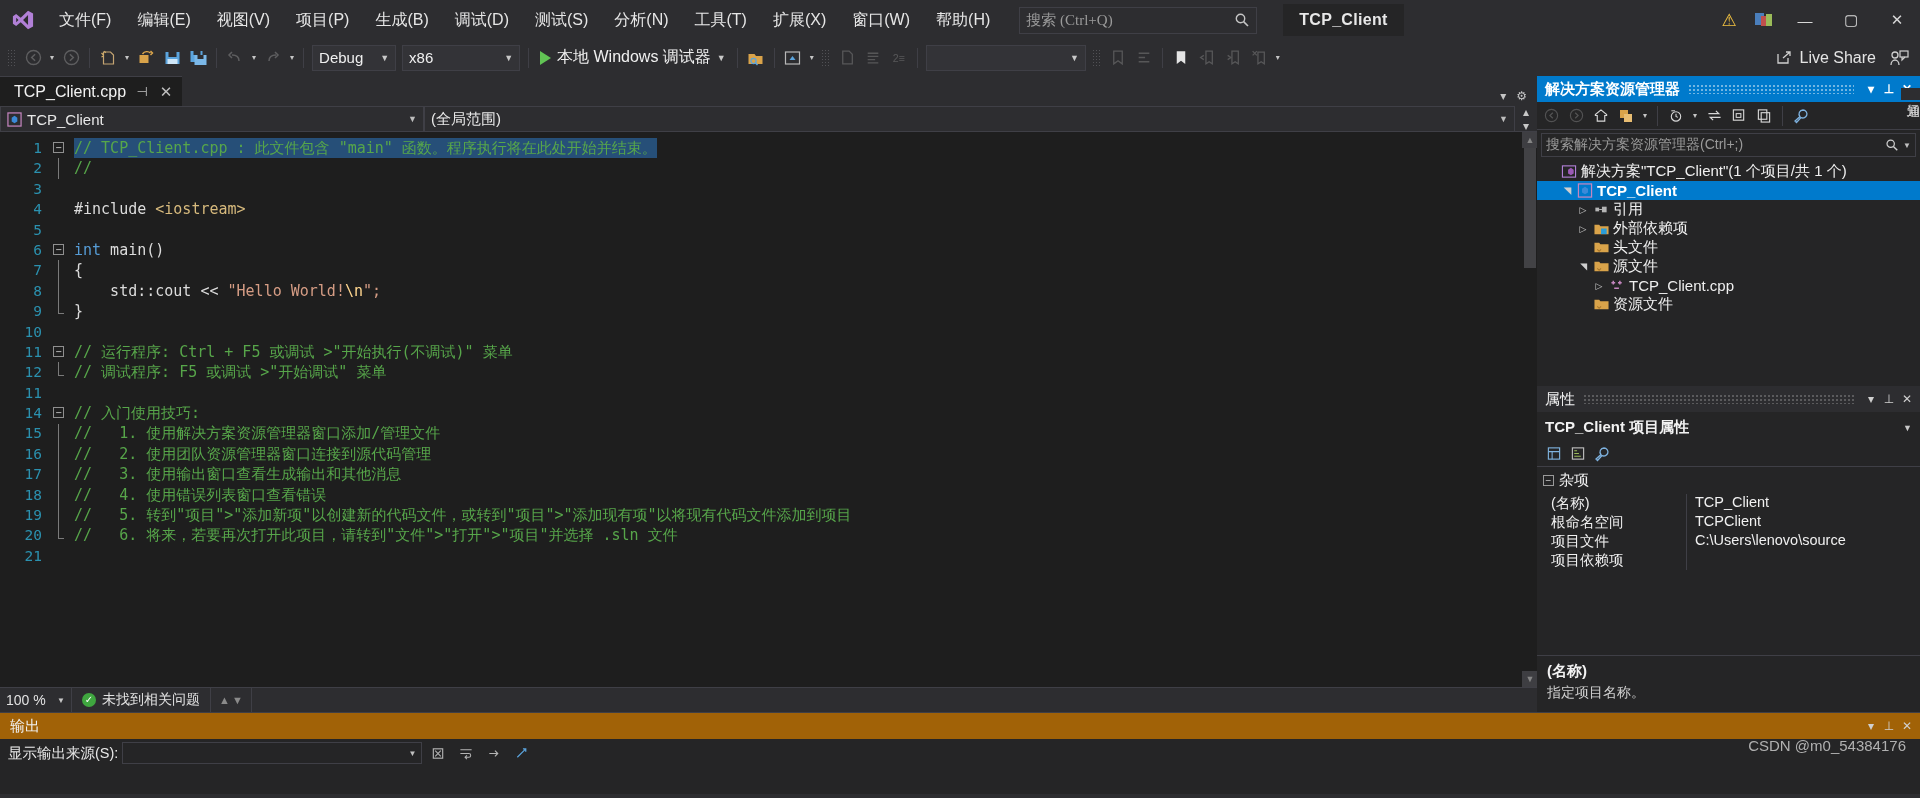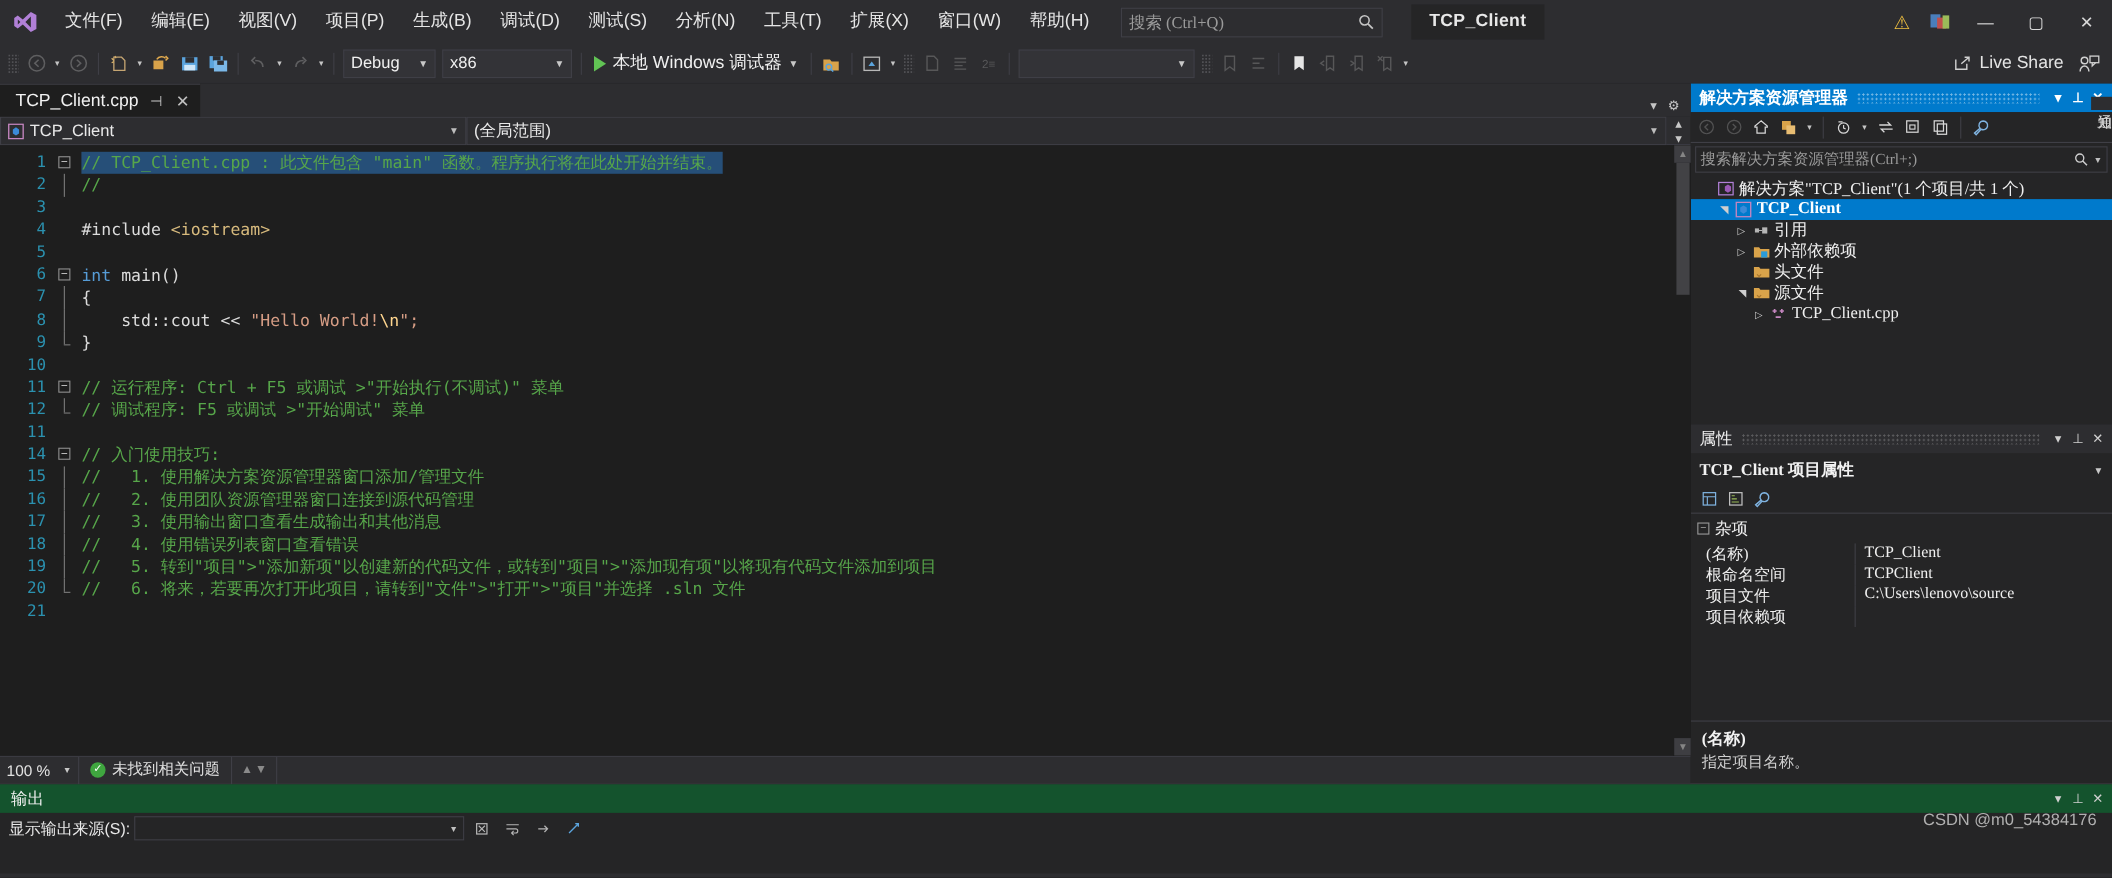--- a/index.html
+++ b/index.html
@@ -78,21 +78,21 @@
   .tri { width: 0; height: 0; border-left: 11px solid #61c354;
     border-top: 7px solid transparent; border-bottom: 7px solid transparent; }
   .liveshare {
     margin-left: auto; display: flex; align-items: center; gap: 7px;
     font-size: 16px; color: #e4e4e4; padding: 0 10px; height: 30px;
   }
 
   
   .main { display: flex; height: 636px; background: #2d2d30; }
   .editor-col { width: 1537px; display: flex; flex-direction: column; background: #1e1e1e; }
-  .right-col { width: 383px; display: flex; flex-direction: column; background: #2d2d30; font-family: Liberation Serif, serif; }
+  .right-col { width: 383px; display: flex; flex-direction: column; background: #2d2d30; }
 
   
   .tabstrip { height: 30px; background: #2d2d30; display: flex; align-items: flex-end; position: relative; }
   .tab {
     height: 30px; background: #1e1e1e; display: flex; align-items: center;
     padding: 0 8px 0 14px; gap: 8px; font-size: 16px; color: #f2f2f2;
     border-top: 1px solid #3f3f46;
   }
   .tab .pin, .tab .x { color: #c0c0c0; font-size: 13px; width: 16px; text-align: center; }
   .tab .x { font-size: 15px; }
@@ -227,21 +227,21 @@
   .prop-foot .pf2 { font-size: 14px; color: #cfcfcf; margin-top: 3px; }
 
   
   .vtabs { position: absolute; right: 0; top: 88px; width: 19px; background: #2d2d30; }
   .vtab { writing-mode: vertical-rl; font-size: 13px; color: #d6d6d6; padding: 6px 3px; }
 
   
   .outpanel { height: 82px; background: #252526; display: flex; flex-direction: column;
      border-top: 1px solid #3f3f46; }
   .out-head { height: 26px; display: flex; align-items: center; padding: 0 4px 0 10px;
-     font-size: 15px; color: #f0f0f0; background: #14532d;}
+     font-size: 15px; color: #f0f0f0; background: #a16207;}
   .out-head .ot { font-weight: normal; }
   .out-head .hbtn { width: 18px; text-align: center; color: #d0d0d0; font-size: 12px; }
   .out-tb { height: 28px; display: flex; align-items: center; gap: 4px; padding: 0 8px; font-size: 14.5px; color: #e8e8e8;}
   .out-combo { width: 300px; height: 22px; background: #252526; border: 1px solid #3f3f46;
      display:flex; align-items:center; padding: 0 5px; font-size:14px; color:#e0e0e0;}
   .out-combo .oa { margin-left:auto; font-size:8px; color:#c0c0c0;}
   .out-tb .obtn { width: 24px; height: 22px; display:flex; align-items:center; justify-content:center; color:#b5b5b5;}
 
   .watermark { position: absolute; right: 14px; bottom: 44px; font-size: 15px; color: #b0b0b0; }
 </style>
@@ -700,20 +700,30 @@
             </div>
             <div class="trow" style="padding-left: 54px;">
               <span class="twist">▷</span>
               <span class="tico">
                 <svg width="17" height="15" viewBox="0 0 17 16">
                   <path d="M2 5h4M4 3v4M9 5h4M11 3v4M5 11h5" stroke="#c586c0" stroke-width="1.6"></path>
                 </svg>
               </span>
               <span class="tlabel">TCP_Client.cpp</span>
             </div>
+            <div class="trow" style="padding-left: 38px;">
+              <span class="twist"></span>
+              <span class="tico">
+                <svg width="17" height="15" viewBox="0 0 17 16">
+                  <path d="M1 3h5l1.3 1.6H16V13H1z" fill="#d9a34a"></path>
+                  <path d="M4 10l2 2 2-2" fill="none" stroke="#a8762c" stroke-width="1.1"></path>
+                </svg>
+              </span>
+              <span class="tlabel">资源文件</span>
+            </div>
           </div>
       </div>
 
       <div class="panel" style="flex:1">
         <div class="panel-head inactive">
           <span>属性</span>
           <span class="dots" style="background-image:radial-gradient(rgba(255,255,255,.22) 1px,transparent 1px)"></span>
           <span class="hbtn">▾</span>
           <span class="hbtn">⊥</span>
           <span class="hbtn">✕</span>

